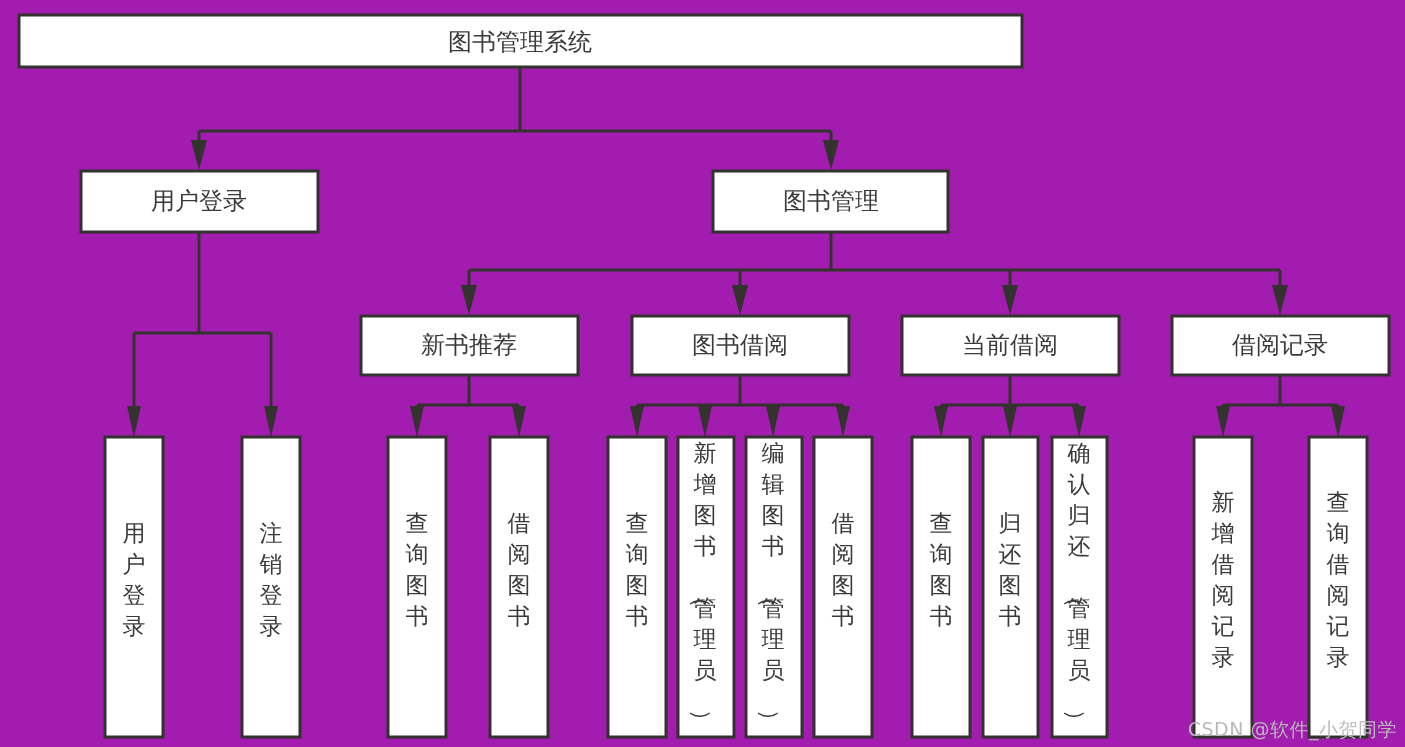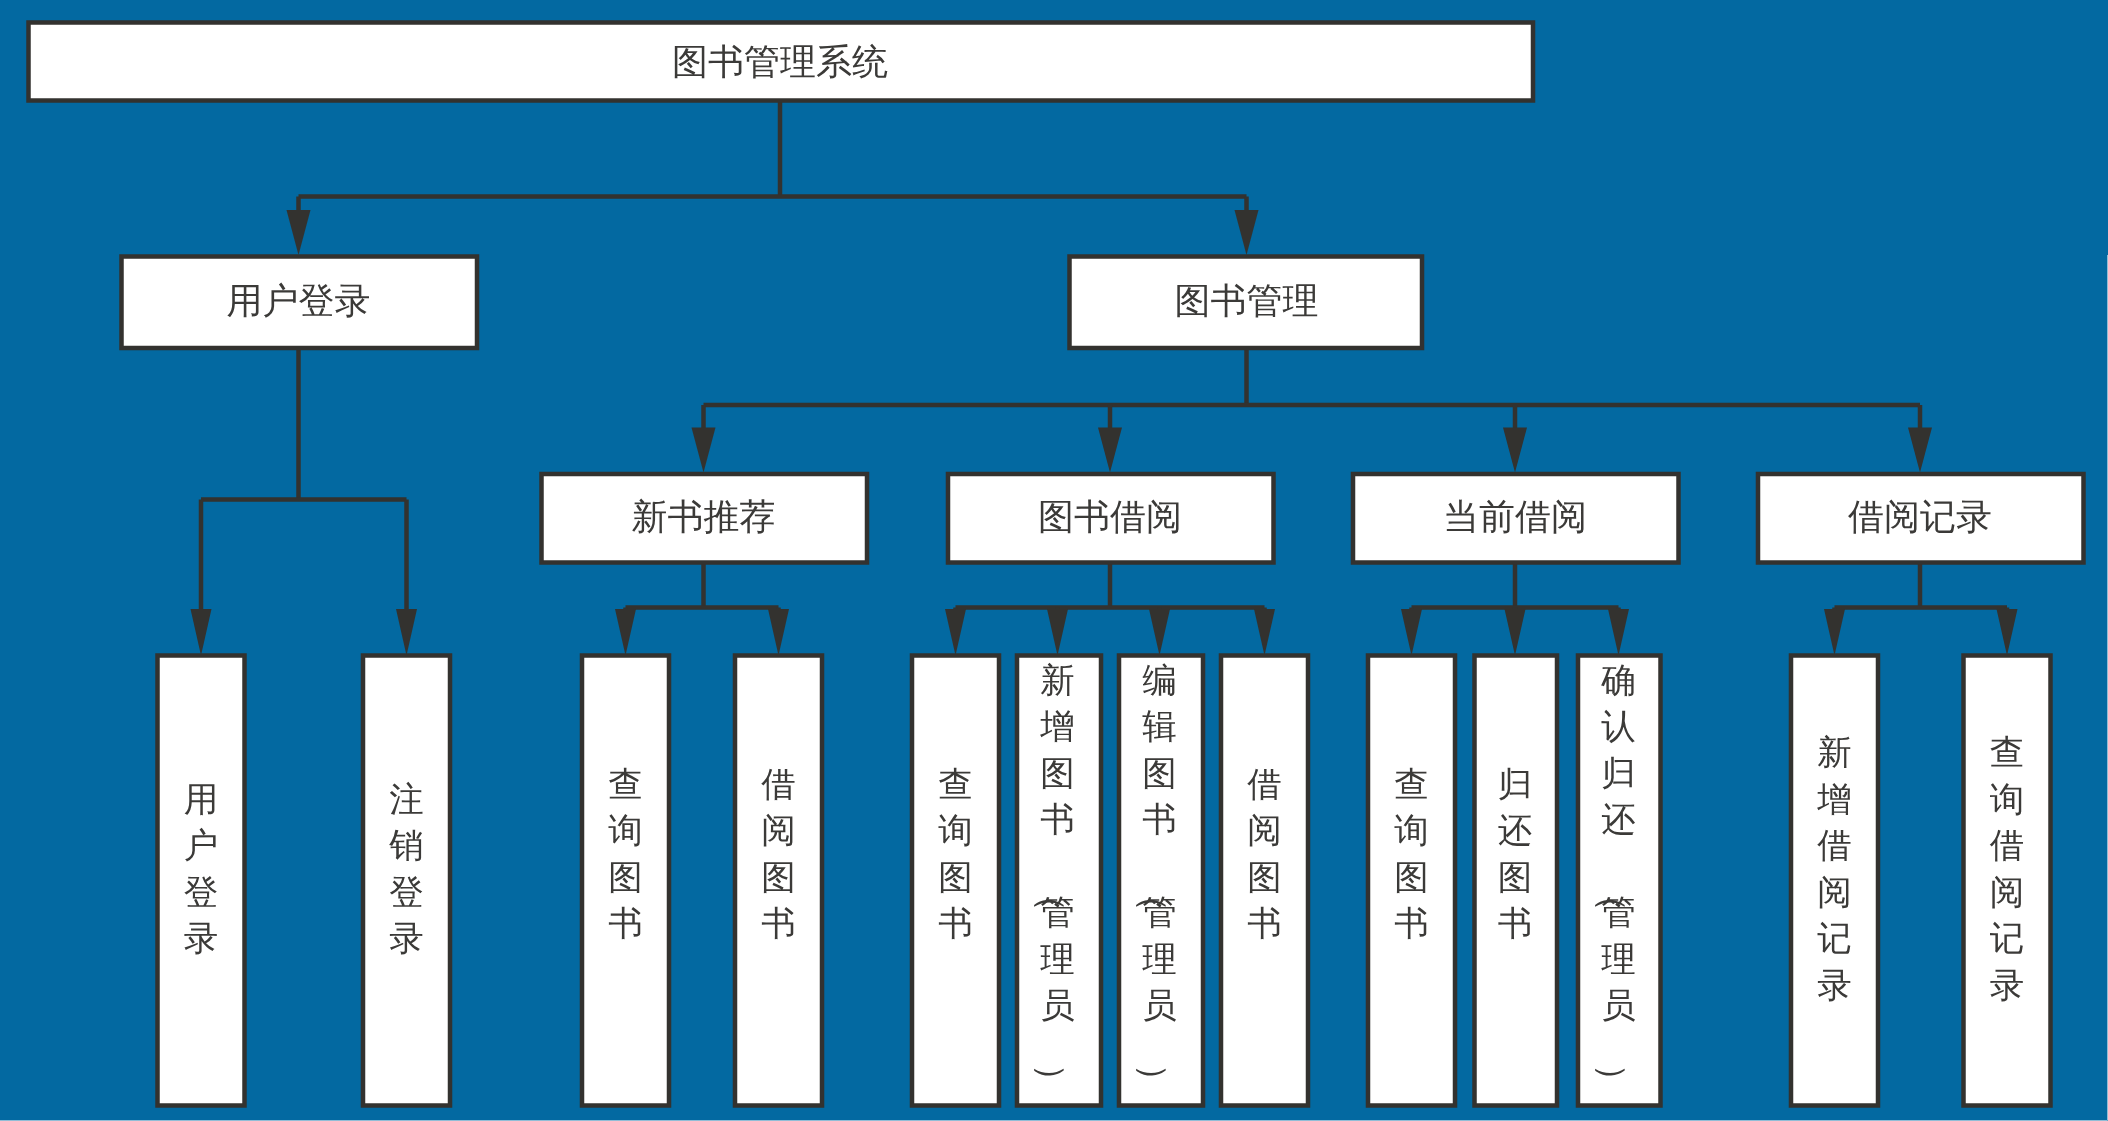--- a/index.html
+++ b/index.html
@@ -10,21 +10,21 @@
   body {
     width: 1405px;
     height: 747px;
     overflow: hidden;
     font-family: "DejaVu Sans", "Liberation Sans", sans-serif;
   }
   #diagram-root {
     position: relative;
     width: 1405px;
     height: 747px;
-    background: #0369a1;
+    background: #a21caf;
   }
   svg#tree-svg {
     position: absolute;
     left: 0;
     top: 0;
     width: 1405px;
     height: 747px;
   }
   .node-box {
     fill: #ffffff;
@@ -230,13 +230,14 @@
       <rect class="node-box" x="1194" y="437" width="58" height="300"></rect>
       <text class="node-label-v" x="1223" y="509.5"><tspan x="1223" y="509.5">新</tspan><tspan x="1223" y="540.5">增</tspan><tspan x="1223" y="571.5">借</tspan><tspan x="1223" y="602.5">阅</tspan><tspan x="1223" y="633.5">记</tspan><tspan x="1223" y="664.5">录</tspan></text>
     </g>
     <g>
       <rect class="node-box" x="1309" y="437" width="58" height="300"></rect>
       <text class="node-label-v" x="1338" y="509.5"><tspan x="1338" y="509.5">查</tspan><tspan x="1338" y="540.5">询</tspan><tspan x="1338" y="571.5">借</tspan><tspan x="1338" y="602.5">阅</tspan><tspan x="1338" y="633.5">记</tspan><tspan x="1338" y="664.5">录</tspan></text>
     </g>
 
   </svg>
 
+  <div class="watermark">CSDN @软件_小贺同学</div>
 </div>
 
 </body></html>

